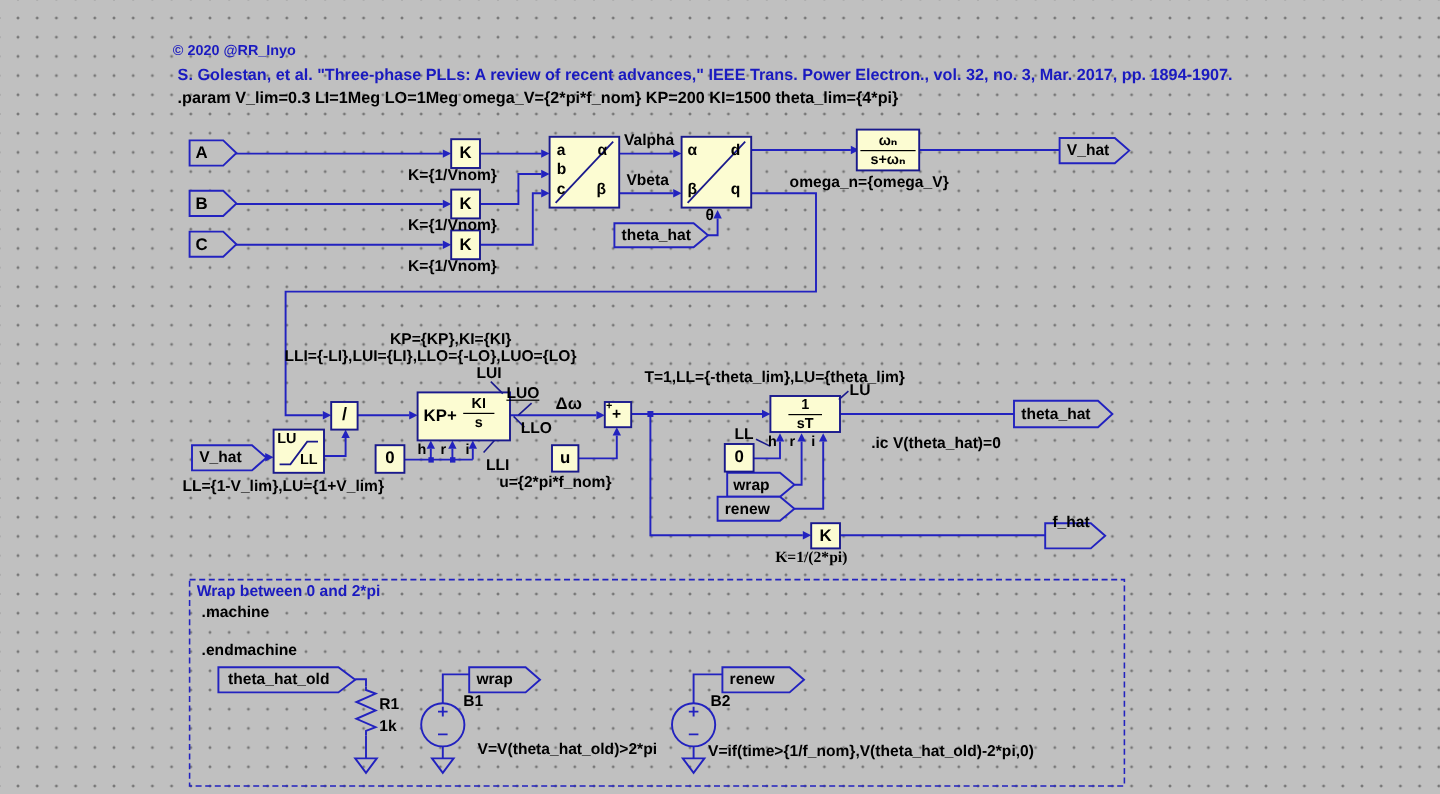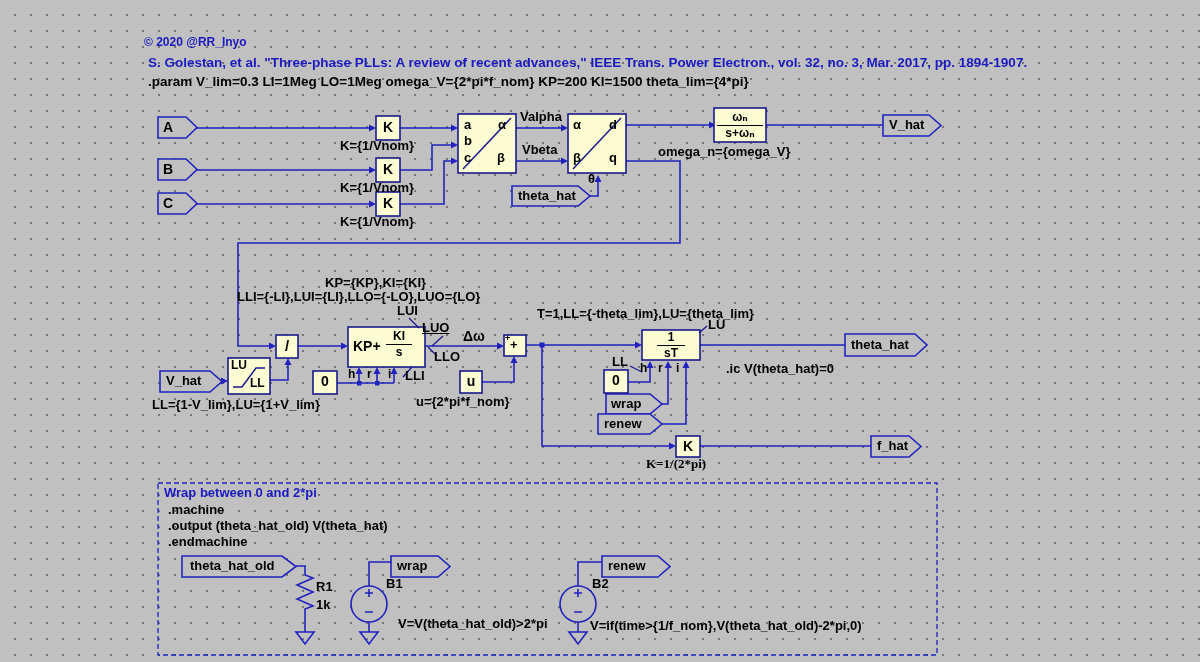--- a/index.html
+++ b/index.html
@@ -168,21 +168,21 @@
 <div class="lbl bl" style="left:148px;top:55px;font-size:13.5px;">S. Golestan, et al. "Three-phase PLLs: A review of recent advances," IEEE Trans. Power Electron., vol. 32, no. 3, Mar. 2017, pp. 1894-1907.</div>
 <div class="lbl" style="left:148px;top:74px;font-size:13.5px;">.param V_lim=0.3 LI=1Meg LO=1Meg omega_V={2*pi*f_nom} KP=200 KI=1500 theta_lim={4*pi}</div>
 
 <div class="lbl s14" style="left:163px;top:119px;">A</div>
 <div class="lbl s14" style="left:163px;top:161px;">B</div>
 <div class="lbl s14" style="left:163px;top:195px;">C</div>
 <div class="lbl" style="left:889px;top:118px;">V_hat</div>
 <div class="lbl" style="left:518px;top:189px;">theta_hat</div>
 <div class="lbl" style="left:166px;top:374px;">V_hat</div>
 <div class="lbl" style="left:851px;top:338px;">theta_hat</div>
-<div class="lbl" style="left:877px;top:439px;">f_hat</div>
+<div class="lbl" style="left:877px;top:428px;">f_hat</div>
 <div class="lbl" style="left:611px;top:397px;">wrap</div>
 <div class="lbl" style="left:604px;top:417px;">renew</div>
 <div class="lbl" style="left:190px;top:559px;">theta_hat_old</div>
 <div class="lbl" style="left:397px;top:559px;">wrap</div>
 <div class="lbl" style="left:608px;top:559px;">renew</div>
 
 <div class="lbl s14 ctr" style="left:376px;top:119px;width:24px;">K</div>
 <div class="lbl s14 ctr" style="left:376px;top:161px;width:24px;">K</div>
 <div class="lbl s14 ctr" style="left:376px;top:195px;width:24px;">K</div>
 <div class="lbl s14 ctr" style="left:676px;top:438px;width:24px;">K</div>
@@ -216,21 +216,21 @@
 <div class="lbl" style="left:325px;top:276px;">KP={KP},KI={KI}</div>
 <div class="lbl" style="left:237px;top:290px;">LLI={-LI},LUI={LI},LLO={-LO},LUO={LO}</div>
 <div class="lbl s14" style="left:353px;top:338px;text-align:center;">KP+</div>
 <div class="frac" style="left:386px;top:330px;width:26px;">
   <div class="num">KI</div>
   <div class="den">s</div>
 </div>
 <div class="lbl" style="left:397px;top:304px;">LUI</div>
 <div class="lbl" style="left:422px;top:321px;text-decoration:underline;">LUO</div>
 <div class="lbl" style="left:434px;top:350px;">LLO</div>
-<div class="lbl" style="left:405px;top:369px;">LLI</div>
+<div class="lbl" style="left:405px;top:381px;">LLI</div>
 <div class="lbl s12" style="left:348px;top:368px;">h</div>
 <div class="lbl s12" style="left:367px;top:368px;">r</div>
 <div class="lbl s12" style="left:388px;top:368px;">i</div>
 
 <div class="lbl ctr" style="left:276px;top:337px;width:22px;font-size:15px;">/</div>
 <div class="lbl s12" style="left:231px;top:359px;">LU</div>
 <div class="lbl s12" style="left:250px;top:377px;">LL</div>
 <div class="lbl" style="left:152px;top:398px;">LL={1-V_lim},LU={1+V_lim}</div>
 <div class="lbl s14 ctr" style="left:313px;top:373px;width:24px;">0</div>
 <div class="lbl s14 ctr" style="left:460px;top:373px;width:22px;">u</div>
@@ -247,21 +247,20 @@
 <div class="lbl" style="left:708px;top:318px;">LU</div>
 <div class="lbl" style="left:612px;top:355px;">LL</div>
 <div class="lbl s12" style="left:640px;top:362px;">h</div>
 <div class="lbl s12" style="left:658px;top:362px;">r</div>
 <div class="lbl s12" style="left:676px;top:362px;">i</div>
 <div class="lbl" style="left:726px;top:362px;">.ic V(theta_hat)=0</div>
 <div class="lbl s14 ctr" style="left:604px;top:372px;width:24px;">0</div>
 
 <div class="lbl bl" style="left:164px;top:486px;">Wrap between 0 and 2*pi</div>
 <div class="lbl" style="left:168px;top:503px;">.machine</div>
-<div class="lbl" style="left:168px;top:519px;">.output (theta_hat_old) V(theta_hat)</div>
 <div class="lbl" style="left:168px;top:535px;">.endmachine</div>
 <div class="lbl" style="left:316px;top:580px;">R1</div>
 <div class="lbl" style="left:316px;top:598px;">1k</div>
 <div class="lbl" style="left:386px;top:577px;">B1</div>
 <div class="lbl" style="left:378px;top:617px;margin-left:20px;">V=V(theta_hat_old)&gt;2*pi</div>
 <div class="lbl" style="left:592px;top:577px;">B2</div>
 <div class="lbl" style="left:590px;top:619px;">V=if(time&gt;{1/f_nom},V(theta_hat_old)-2*pi,0)</div>
 
 </div>
 

